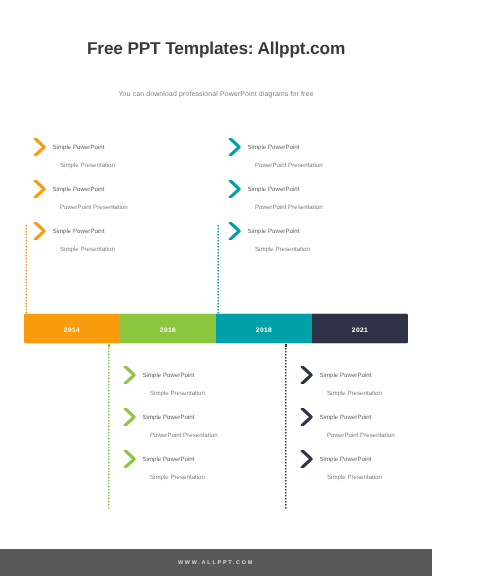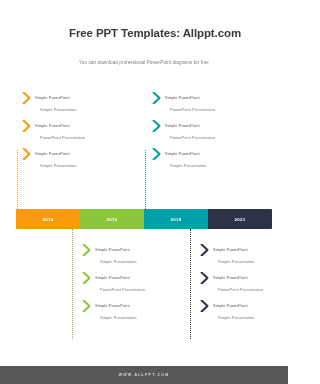--- a/index.html
+++ b/index.html
@@ -20,21 +20,21 @@
     width: 288px;
     height: 384px;
     background: #ffffff;
     overflow: hidden;
   }
 
   
   .title {
     position: absolute;
     top: 27px;
-    left: 11px;
+    left: 0;
     width: 288px;
     text-align: center;
     font-size: 11.5px;
     font-weight: bold;
     color: #3a3a3a;
     letter-spacing: -0.1px;
     white-space: nowrap;
   }
   .subtitle {
     position: absolute;

